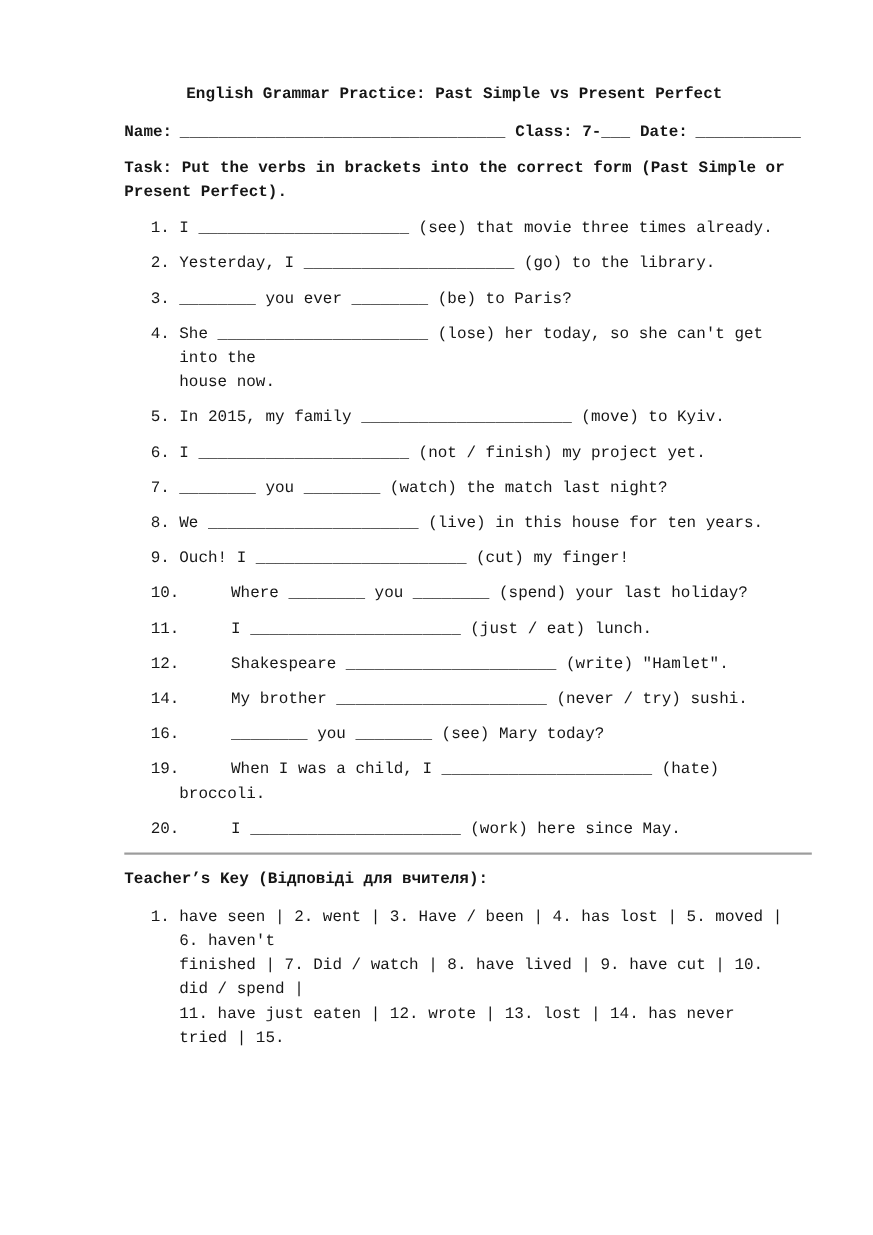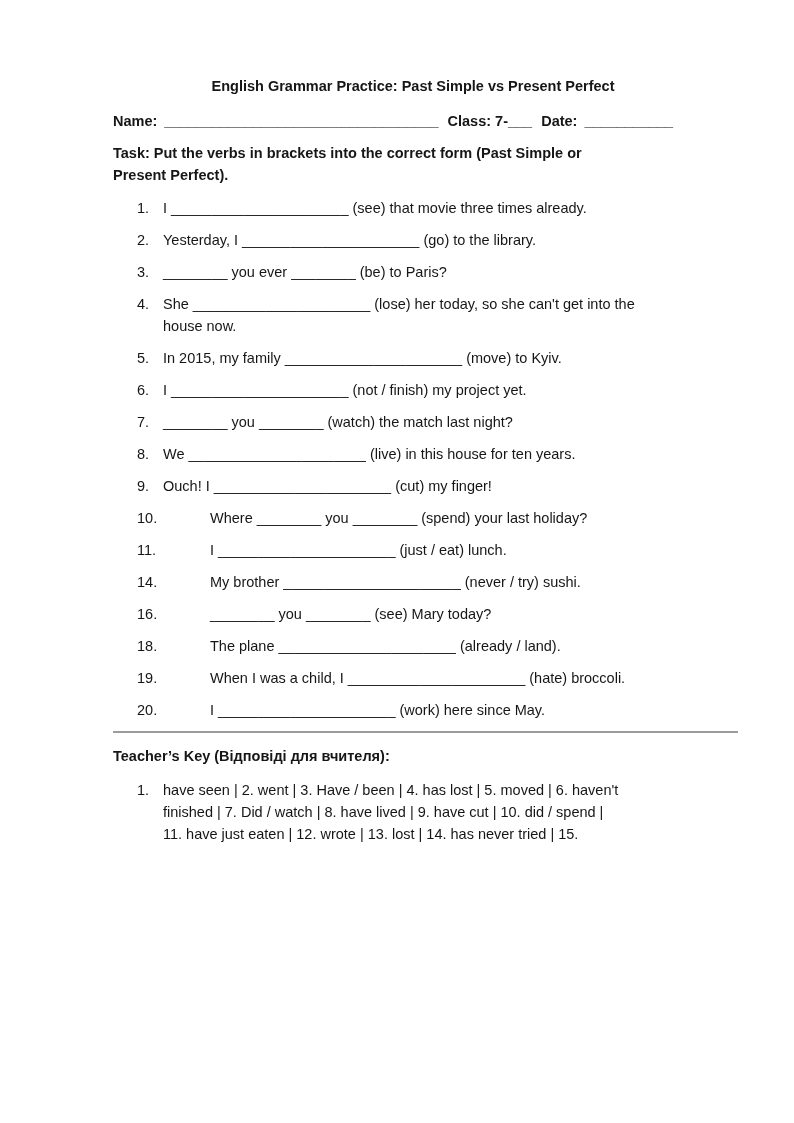--- a/index.html
+++ b/index.html
@@ -3,21 +3,21 @@
 <meta charset="utf-8">
 <style>
   html, body { margin: 0; padding: 0; background: #ffffff; }
   .page {
     position: relative;
     width: 774px;
     height: 1123px;
     box-sizing: border-box;
     padding: 76px 88px 0 113px;
     background: #ffffff;
-    font-family: Liberation Sans, sans-serif;
+    font-family: Liberation Mono, monospace;
     font-size: 14.5px;
     line-height: 22px;
     color: #161616;
     overflow: hidden;
   }
   .title {
     font-weight: bold;
     text-align: center;
     line-height: 20px;
     width: 600px;
@@ -122,30 +122,30 @@
     </div>
     <div class="item wide">
       <span class="num">10.</span>
       <span class="text">Where ________ you ________ (spend) your last holiday?</span>
     </div>
     <div class="item wide">
       <span class="num">11.</span>
       <span class="text">I ______________________ (just / eat) lunch.</span>
     </div>
     <div class="item wide">
+      <span class="num">12.</span>
+      <span class="text">Shakespeare ______________________ (write) "Hamlet".</span>
+    </div>
+    <div class="item wide">
       <span class="num">14.</span>
       <span class="text">My brother ______________________ (never / try) sushi.</span>
     </div>
     <div class="item wide">
       <span class="num">16.</span>
       <span class="text">________ you ________ (see) Mary today?</span>
-    </div>
-    <div class="item wide">
-      <span class="num">18.</span>
-      <span class="text">The plane ______________________ (already / land).</span>
     </div>
     <div class="item wide">
       <span class="num">19.</span>
       <span class="text">When I was a child, I ______________________ (hate) broccoli.</span>
     </div>
     <div class="item wide">
       <span class="num">20.</span>
       <span class="text">I ______________________ (work) here since May.</span>
     </div>
   </div>

